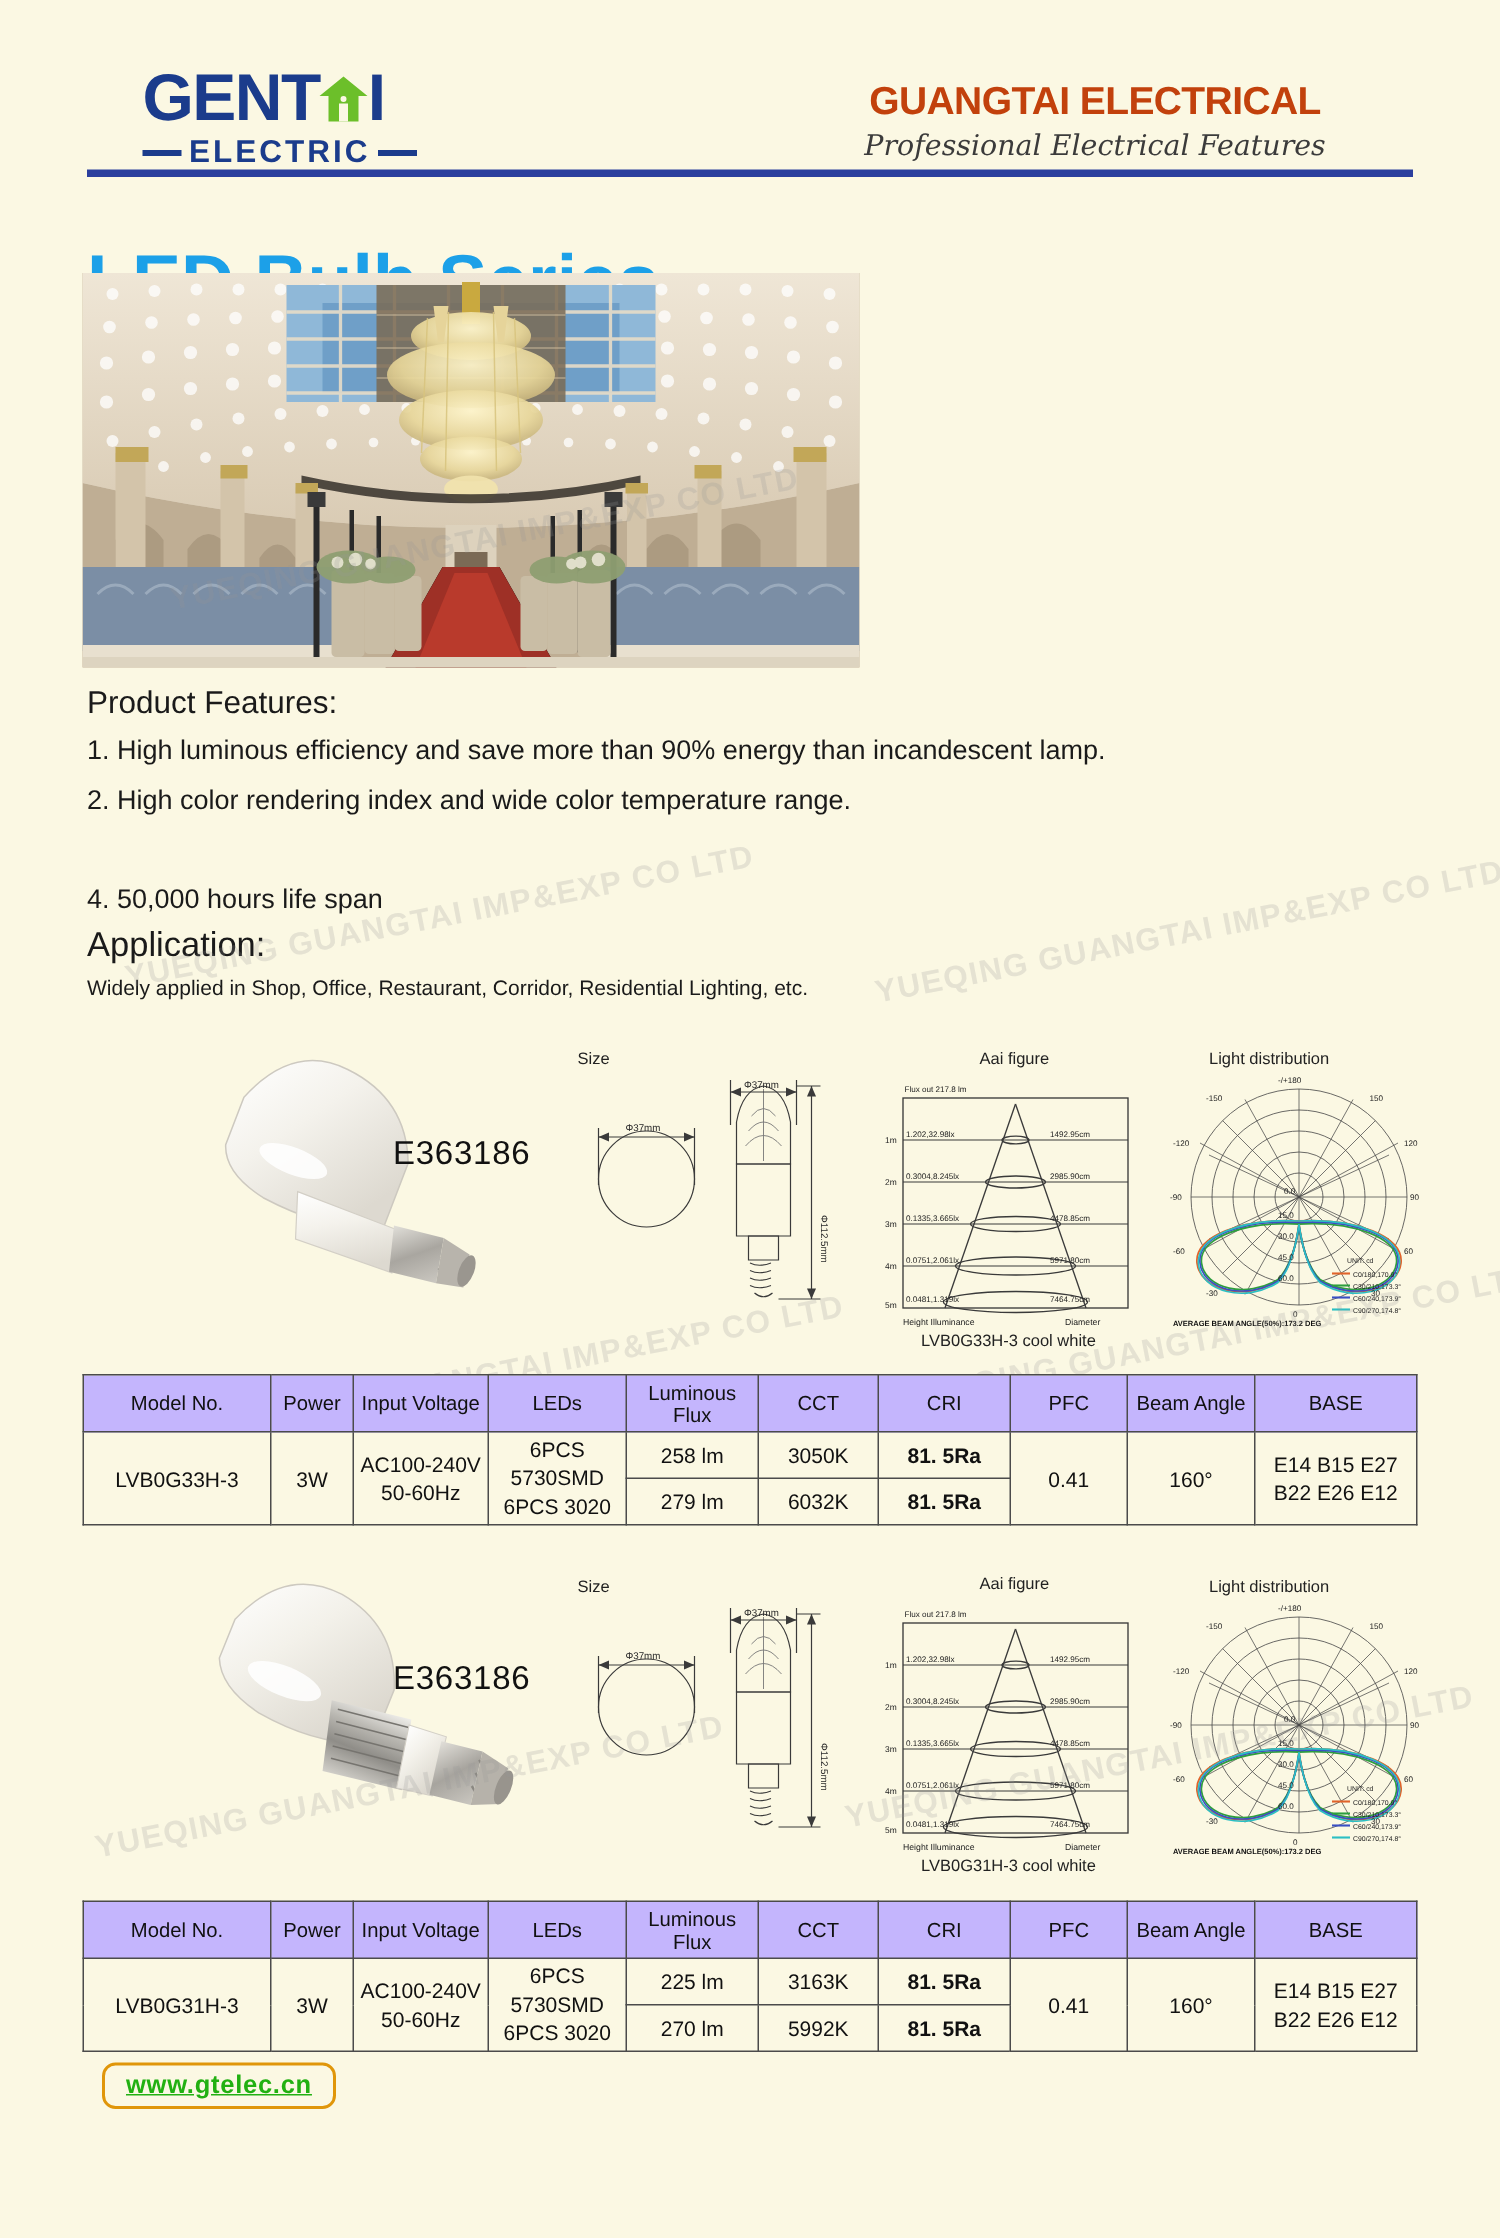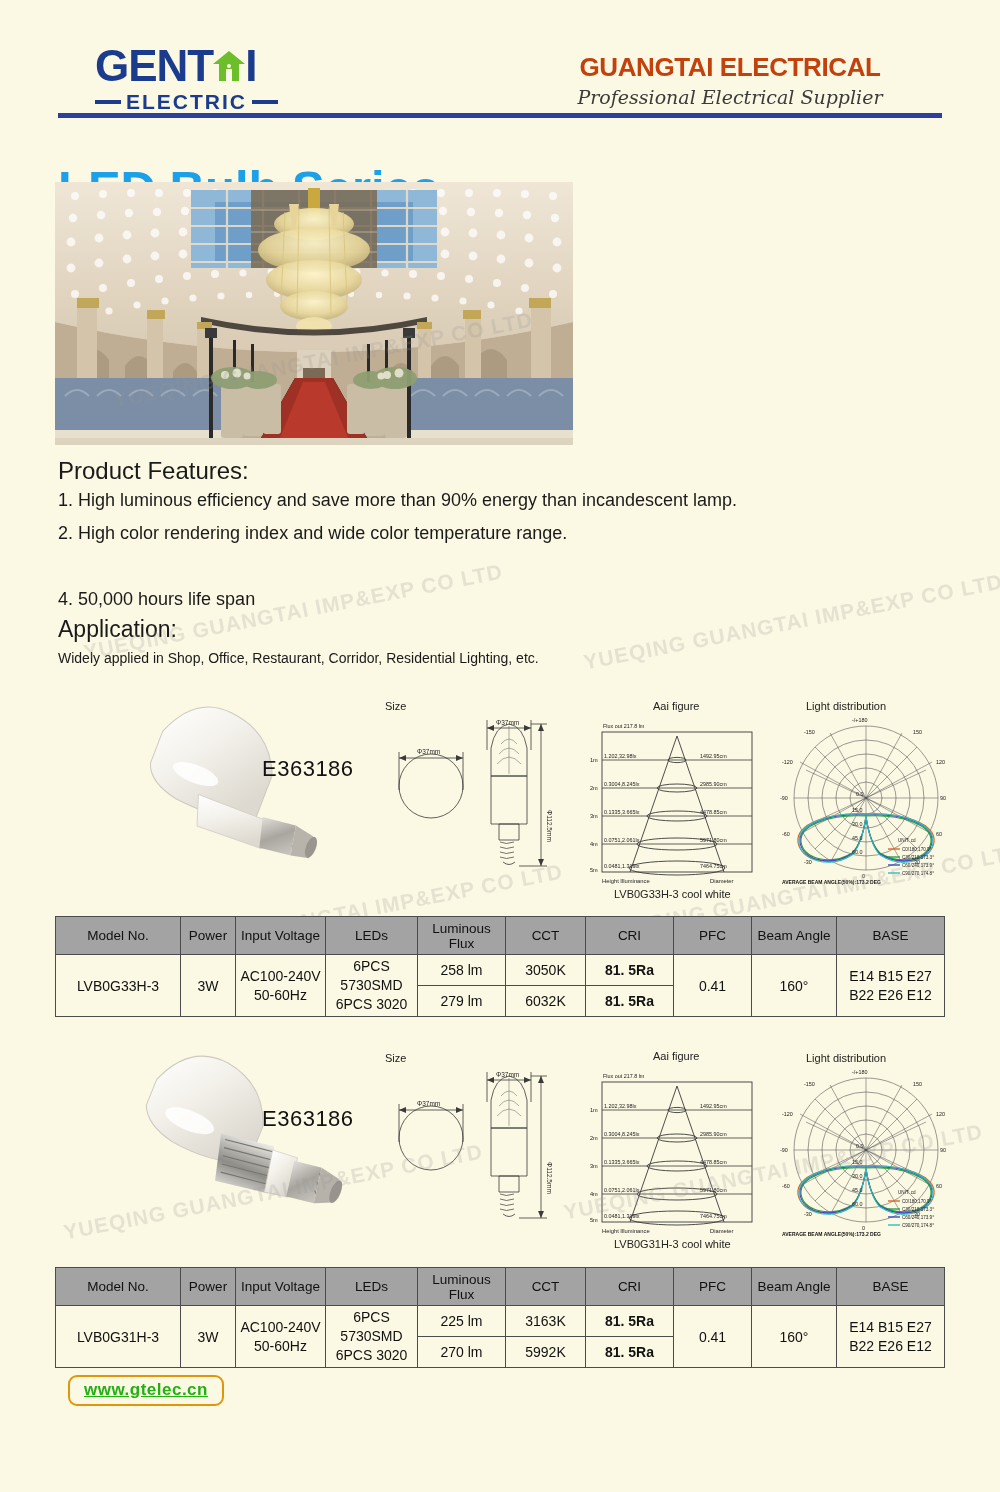--- a/index.html
+++ b/index.html
@@ -48,21 +48,21 @@
   
   .title { position: absolute; left: 58px; top: 124px; font-size: 49px; font-weight: bold;
            color: #1ca0e8; letter-spacing: 0px; font-family: "Liberation Sans", sans-serif; margin-top: 36px; }
 
   
   .hero { position: absolute; left: 55px; top: 182px; width: 518px; height: 263px;
           overflow: hidden; background: #cdbda6; }
   .hero svg { display: block; }
 
   
-  .sec-head { position: absolute; font-size: 24px; color: #1a1a1a; font-family: "Liberation Sans", sans-serif; }
+  .sec-head { position: absolute; font-size: 21px; color: #1a1a1a; font-family: "Liberation Sans", sans-serif; }
   .sec-line { position: absolute; font-size: 18px; color: #1a1a1a; font-family: "Liberation Sans", sans-serif; white-space: nowrap; }
 
   
   .prow { position: absolute; left: 0; width: 1000px; }
   .bulb-area { position: absolute; left: 70px; top: 0; width: 310px; height: 195px; }
   .cert { position: absolute; font-size: 22px; color: #111; font-weight: 500; letter-spacing: 0.5px; }
 
   .panel-title { position: absolute; font-size: 11px; color: #222; }
 
   .diag { position: absolute; }
@@ -76,21 +76,21 @@
     z-index: 6;
   }
   table.spec th, table.spec td {
     border: 1px solid #4b4b4b;
     text-align: center;
     font-family: "Liberation Sans", sans-serif;
     color: #111;
     padding: 0;
   }
   table.spec th {
-    background: #a3a3a3;
+    background: #c4b5fd;
     font-size: 13.5px;
     font-weight: normal;
     height: 38px;
   }
   table.spec td { font-size: 14px; background: transparent; }
   .td-tall { height: 62px; }
   .td-half { height: 31px; }
   .cri { font-weight: bold; }
   .two-line { line-height: 1.35; font-size: 13.5px; }
 
@@ -126,21 +126,21 @@
       </div>
       <div class="logo-sub">
         <span class="bar"></span>
         <span class="txt">ELECTRIC</span>
         <span class="bar"></span>
       </div>
     </div>
 
     <div class="company">
       <div class="company-name">GUANGTAI ELECTRICAL</div>
-      <div class="company-tag">Professional Electrical Supplier</div>
+      <div class="company-tag">Professional Electrical Features</div>
     </div>
   </div>
   <div class="rule"></div>
 
   <div class="title">LED Bulb Series</div>
 
   <div class="hero">
     <svg width="518" height="263" viewBox="0 0 518 263">
       <defs>
         <linearGradient id="ceil" x1="0" y1="0" x2="0" y2="1">

